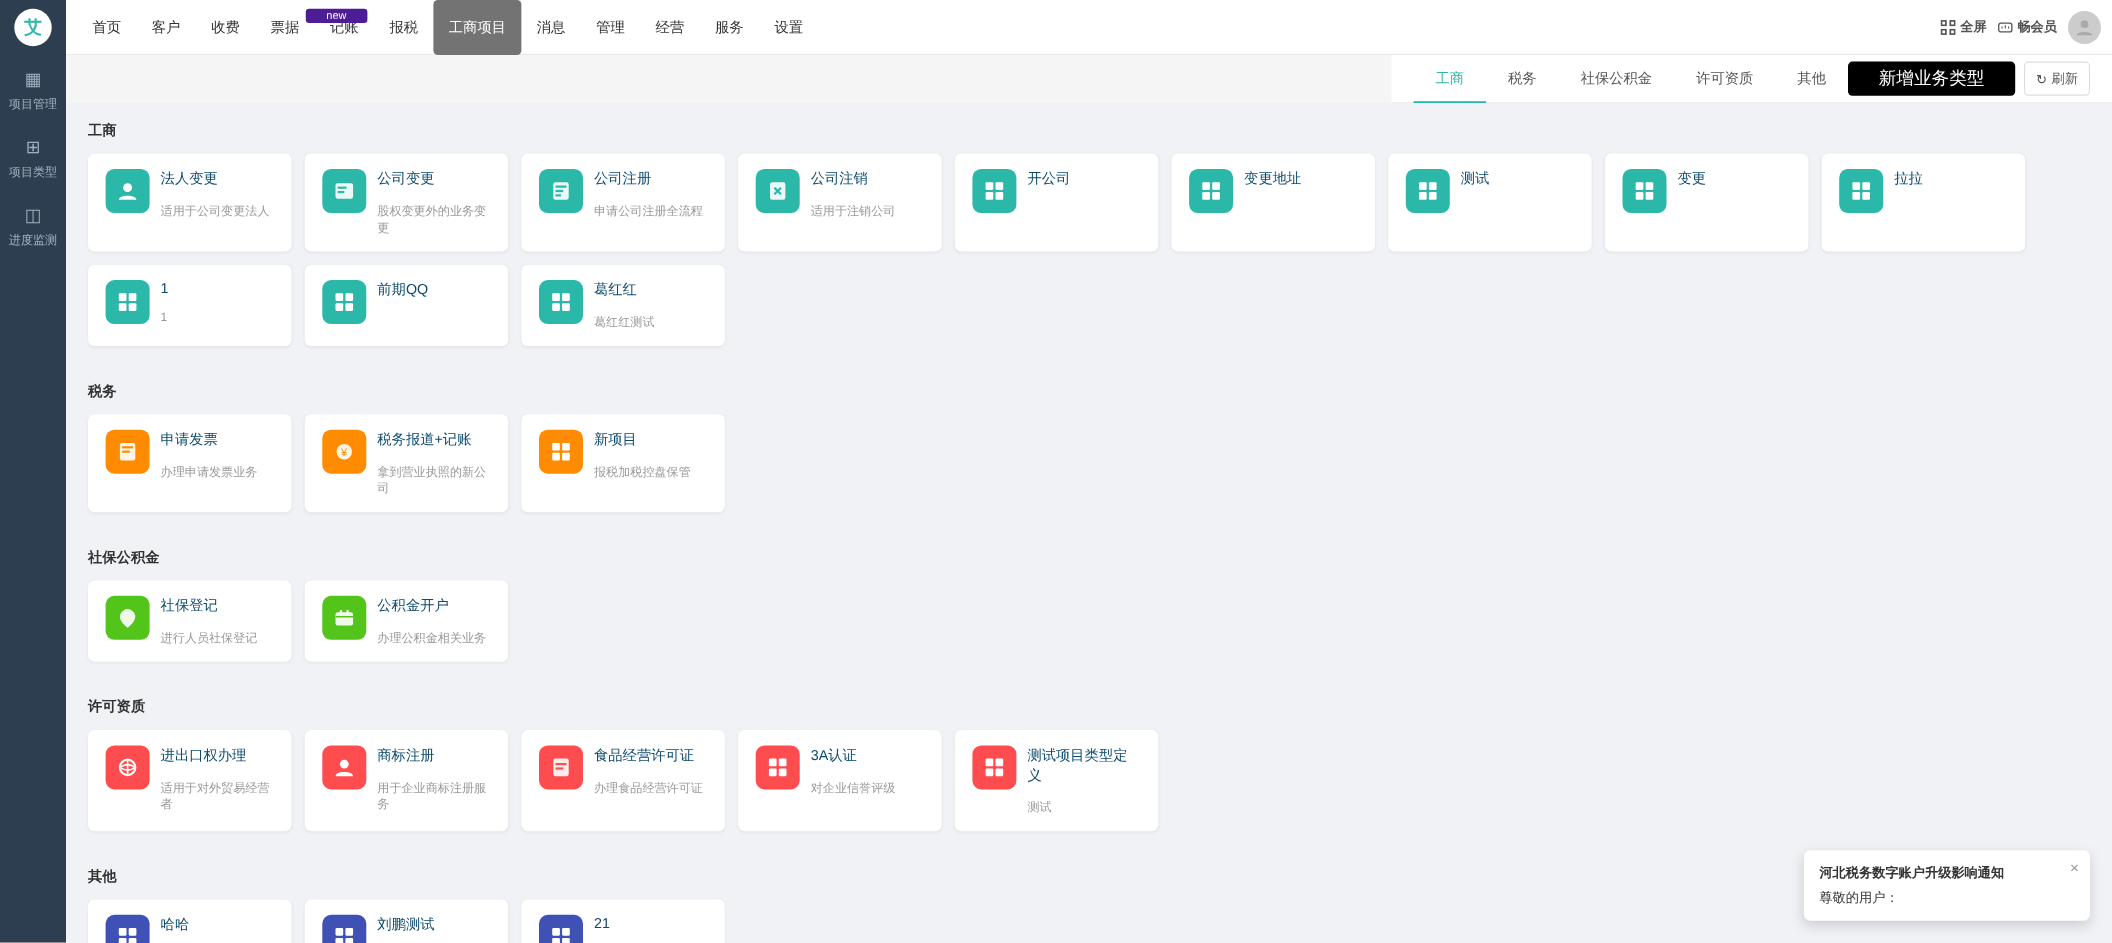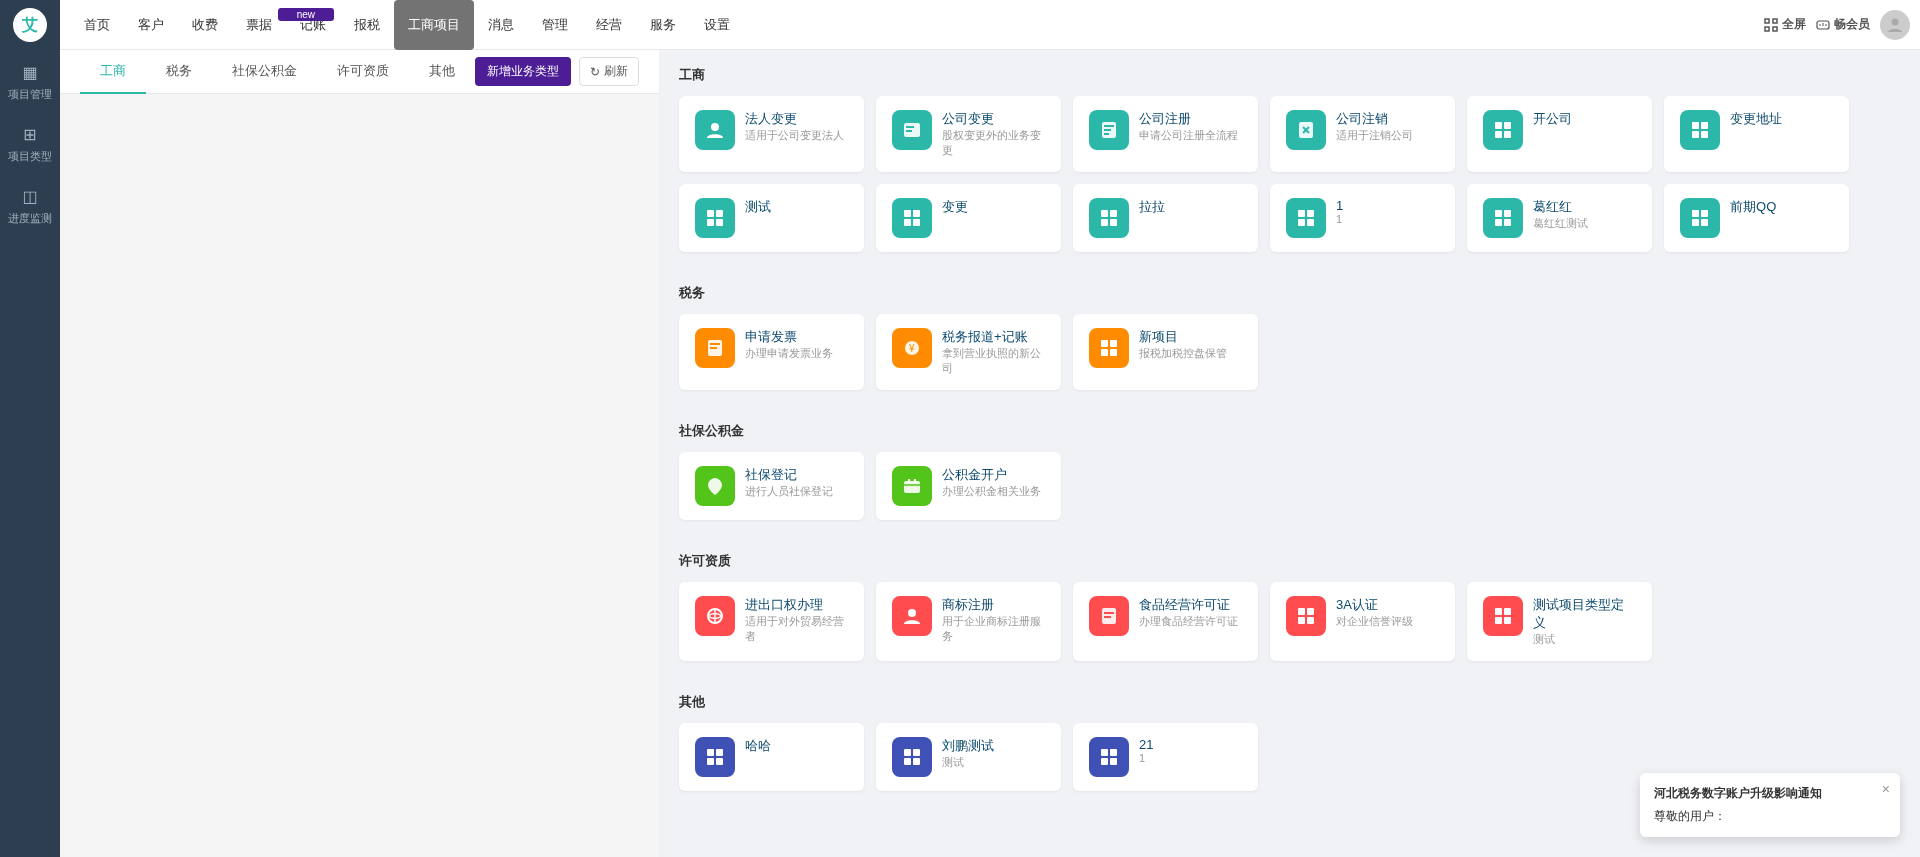--- a/index.html
+++ b/index.html
@@ -158,26 +158,26 @@
     .tab-item.active {
       color: #2cb8a8;
       border-bottom: 2px solid #2cb8a8;
     }
     .tab-bar-right {
       margin-left: auto;
       display: flex;
       gap: 8px;
     }
     .btn-add-type {
-      background: #4c1d95;
+      background: #000000;
       color: white;
       border: none;
-      padding: 5px 12px;
+      padding: 5px 28px;
       border-radius: 4px;
-      font-size: 12px;
+      font-size: 16px;
       cursor: pointer;
     }
     .btn-refresh {
       background: white;
       color: #555;
       border: 1px solid #ddd;
       padding: 5px 10px;
       border-radius: 4px;
       font-size: 12px;
       cursor: pointer;
@@ -219,21 +219,21 @@
       border-radius: 8px;
       display: flex;
       align-items: center;
       justify-content: center;
       font-size: 18px;
       flex-shrink: 0;
       color: white;
     }
     .card-text { flex: 1; min-width: 0; }
     .card-title { font-size: 13px; color: #0c4a6e; font-weight: 500; }
-    .card-desc { font-size: 11px; color: #999; margin-top: 0; }
+    .card-desc { font-size: 11px; color: #999; margin-top: 13px; }
 
     
     .ic-teal { background: #2cb8a8; }
     .ic-orange { background: #ff8c00; }
     .ic-red { background: #ff4d4f; }
     .ic-green { background: #52c41a; }
     .ic-indigo { background: #3f51b5; }
 
     
     .notification-popup {
@@ -324,21 +324,21 @@
       </div>
       <div class="avatar">
         <svg width="18" height="18" viewBox="0 0 18 18" fill="none">
           <circle cx="9" cy="6" r="3.5" fill="#aaa"></circle>
           <path d="M2 16c0-4 14-4 14 0" fill="#aaa"></path>
         </svg>
       </div>
     </div>
   </div>
 
-  <div style="flex:1; display:flex; overflow:hidden;">
+  <div style="flex:1; display:flex; flex-direction:column; overflow:hidden;align-items:flex-end;">
     <div class="tab-bar">
       <div class="tab-item active">工商</div>
       <div class="tab-item">税务</div>
       <div class="tab-item">社保公积金</div>
       <div class="tab-item">许可资质</div>
       <div class="tab-item">其他</div>
       <div class="tab-bar-right">
         <button class="btn-add-type">新增业务类型</button>
         <button class="btn-refresh">
           <span>↻</span>
@@ -491,36 +491,36 @@
           <div class="card">
             <div class="card-icon ic-teal">
               <svg width="22" height="22" viewBox="0 0 22 22" fill="none">
                   <rect x="3" y="3" width="7" height="7" rx="1" fill="white"></rect>
                   <rect x="12" y="3" width="7" height="7" rx="1" fill="white"></rect>
                   <rect x="3" y="12" width="7" height="7" rx="1" fill="white"></rect>
                   <rect x="12" y="12" width="7" height="7" rx="1" fill="white"></rect>
                 </svg>
             </div>
             <div class="card-text">
+              <div class="card-title">前期QQ</div>
+              <div class="card-desc"></div>
+            </div>
+          </div>
+          <div class="card">
+            <div class="card-icon ic-teal">
+              <svg width="22" height="22" viewBox="0 0 22 22" fill="none">
+                  <rect x="3" y="3" width="7" height="7" rx="1" fill="white"></rect>
+                  <rect x="12" y="3" width="7" height="7" rx="1" fill="white"></rect>
+                  <rect x="3" y="12" width="7" height="7" rx="1" fill="white"></rect>
+                  <rect x="12" y="12" width="7" height="7" rx="1" fill="white"></rect>
+                </svg>
+            </div>
+            <div class="card-text">
               <div class="card-title">葛红红</div>
               <div class="card-desc">葛红红测试</div>
-            </div>
-          </div>
-          <div class="card">
-            <div class="card-icon ic-teal">
-              <svg width="22" height="22" viewBox="0 0 22 22" fill="none">
-                  <rect x="3" y="3" width="7" height="7" rx="1" fill="white"></rect>
-                  <rect x="12" y="3" width="7" height="7" rx="1" fill="white"></rect>
-                  <rect x="3" y="12" width="7" height="7" rx="1" fill="white"></rect>
-                  <rect x="12" y="12" width="7" height="7" rx="1" fill="white"></rect>
-                </svg>
-            </div>
-            <div class="card-text">
-              <div class="card-title">前期QQ</div>
-              <div class="card-desc"></div>
             </div>
           </div>
         </div>
       </div>
 
       <div class="section">
         <div class="section-title">税务</div>
         <div class="cards-grid">
           <div class="card">
             <div class="card-icon ic-orange">

